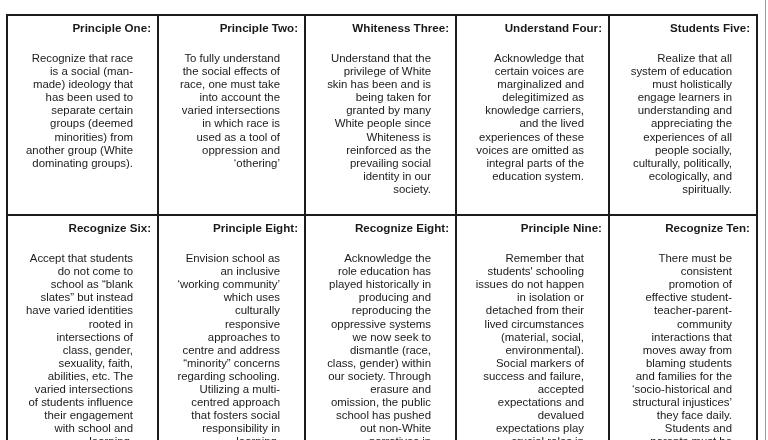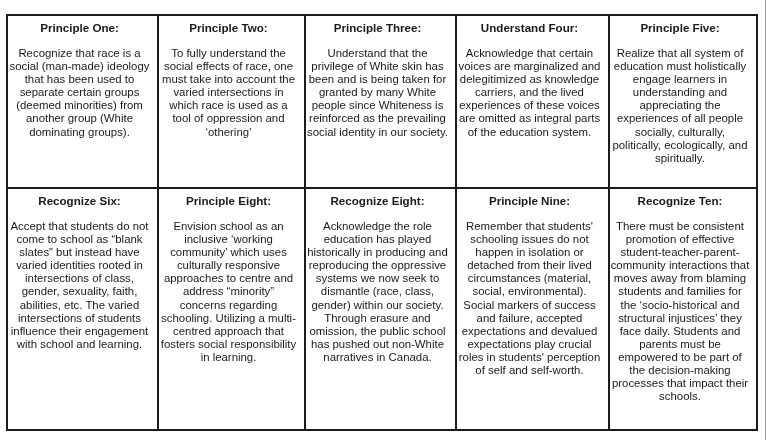--- a/index.html
+++ b/index.html
@@ -30,35 +30,35 @@
       left: 6px;
       top: 14px;
       width: 750px;
       height: 411px;
       border-collapse: collapse;
       table-layout: fixed;
     }
     table.principles td {
       border: 2px solid #1c1c1c;
       vertical-align: top;
-      text-align: center;
+      text-align: right;
       padding: 3px 6px 0 0;
       font-size: 11.4px;
       line-height: 13.1px;
     }
     table.principles tr.row-top td { height: 168px; }
     table.principles tr.row-bottom td { height: 237px; }
     .cell-title {
       font-weight: bold;
       font-size: 11.6px;
       margin: 2px 0 13px 0;
       line-height: 13px;
     }
     .cell-body {
-      margin: 0;
+      margin: 18px;
       line-height: 13.1px;
     }
     col.c1 { width: 151px; }
     col.c2 { width: 147px; }
     col.c3 { width: 151px; }
     col.c4 { width: 153px; }
     col.c5 { width: 148px; }
   </style>
 </head>
 <body>
@@ -78,29 +78,29 @@
         <tr class="row-top">
       <td>
         <div class="cell-title">Principle One:</div>
         <div class="cell-body">Recognize that race is a social (man-made) ideology that has been used to separate certain groups (deemed minorities) from another group (White dominating groups).</div>
       </td>
       <td>
         <div class="cell-title">Principle Two:</div>
         <div class="cell-body">To fully understand the social effects of race, one must take into account the varied intersections in which race is used as a tool of oppression and ‘othering’</div>
       </td>
       <td>
-        <div class="cell-title">Principle Three:</div>
+        <div class="cell-title">Whiteness Three:</div>
         <div class="cell-body">Understand that the privilege of White skin has been and is being taken for granted by many White people since Whiteness is reinforced as the prevailing social identity in our society.</div>
       </td>
       <td>
         <div class="cell-title">Understand Four:</div>
         <div class="cell-body">Acknowledge that certain voices are marginalized and delegitimized as knowledge carriers, and the lived experiences of these voices are omitted as integral parts of the education system.</div>
       </td>
       <td>
-        <div class="cell-title">Principle Five:</div>
+        <div class="cell-title">Students Five:</div>
         <div class="cell-body">Realize that all system of education must holistically engage learners in understanding and appreciating the experiences of all people socially, culturally, politically, ecologically, and spiritually.</div>
       </td>
     </tr>
     <tr class="row-bottom">
       <td>
         <div class="cell-title">Recognize Six:</div>
         <div class="cell-body">Accept that students do not come to school as “blank slates” but instead have varied identities rooted in intersections of class, gender, sexuality, faith, abilities, etc. The varied intersections of students influence their engagement with school and learning.</div>
       </td>
       <td>
         <div class="cell-title">Principle Eight:</div>

